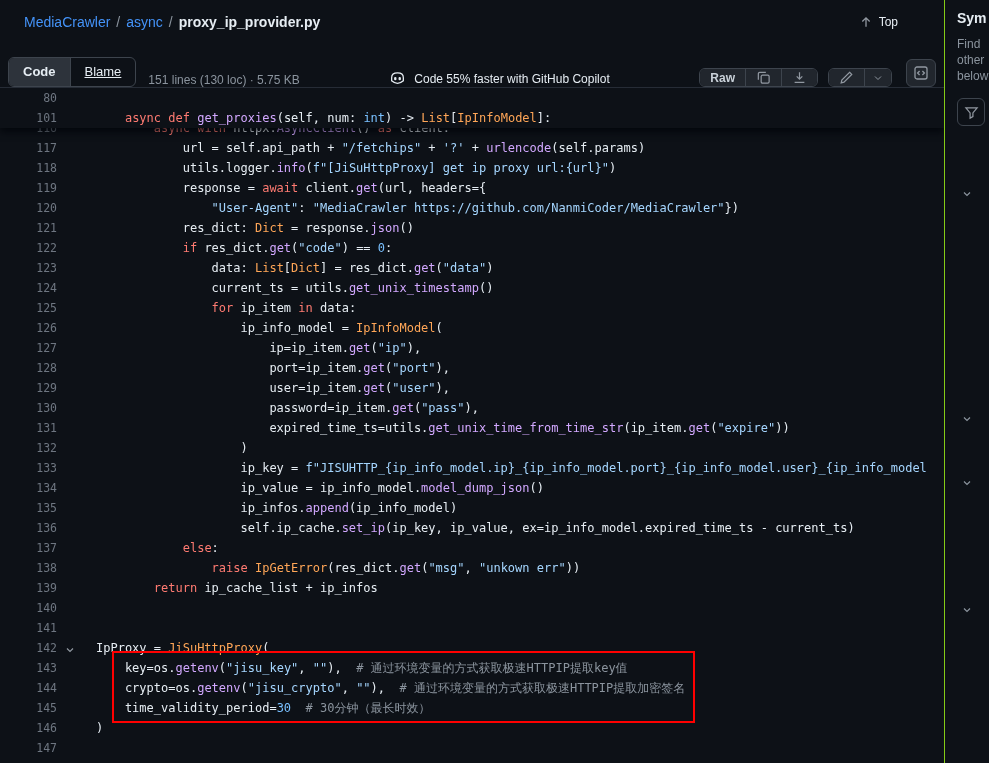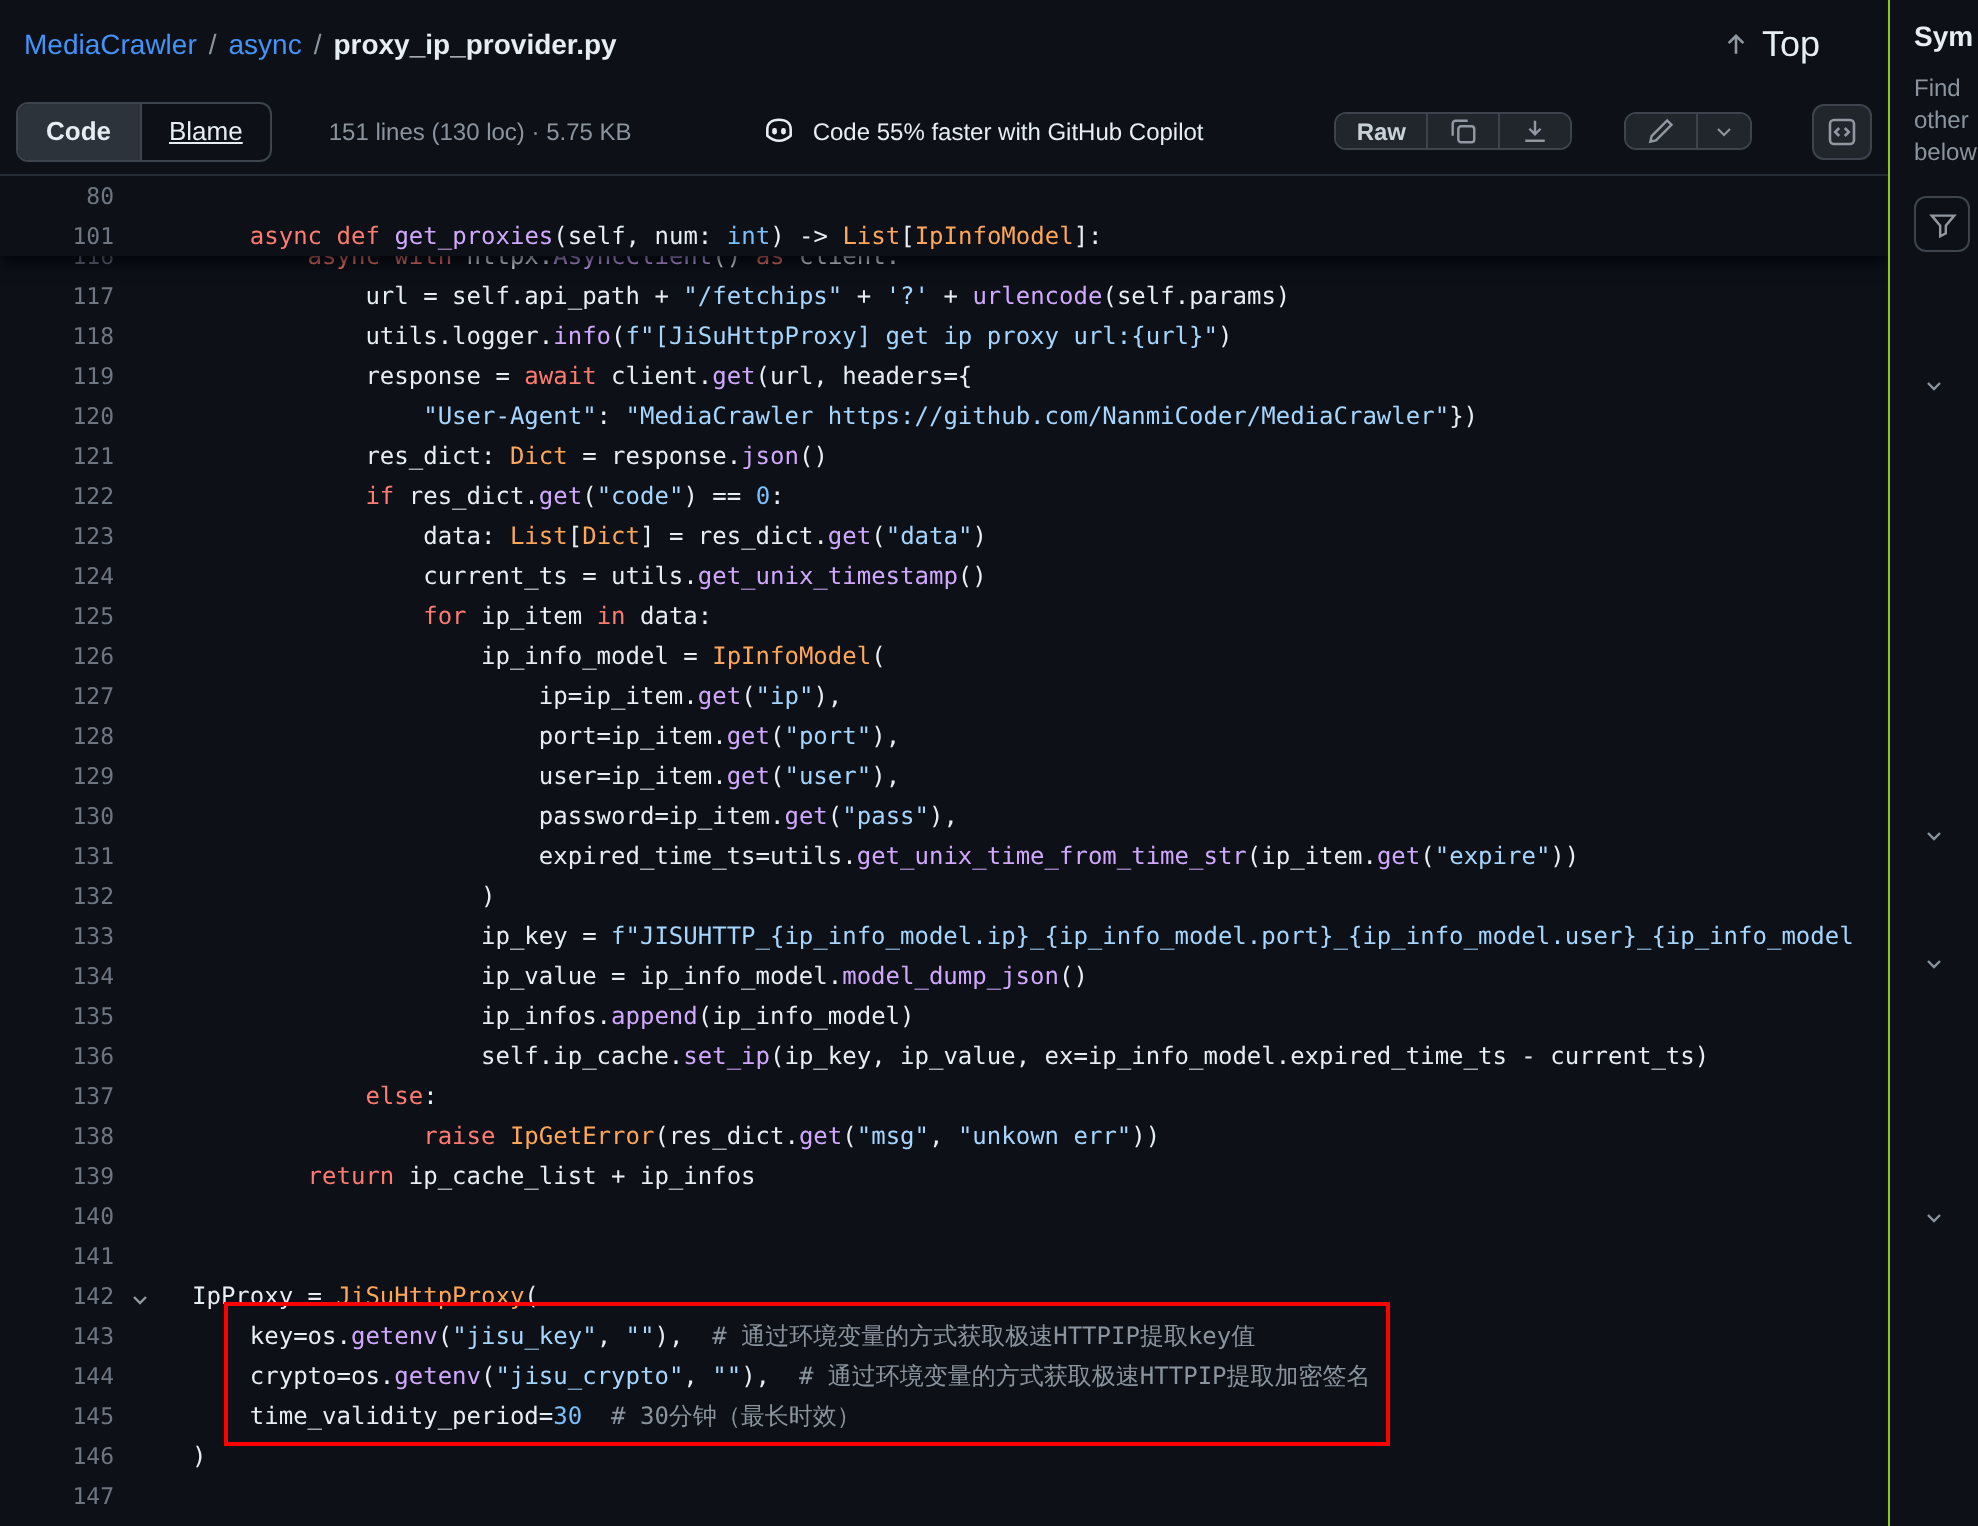--- a/index.html
+++ b/index.html
@@ -10,30 +10,30 @@
   }
   *{box-sizing:border-box;}
   html,body{margin:0;padding:0;}
   body{
     width:989px;height:763px;overflow:hidden;position:relative;
     background:var(--bg);color:var(--text);
     font-family:"Liberation Sans","DejaVu Sans",sans-serif;
   }
   .main{position:absolute;top:0;left:0;right:45px;bottom:0;}
   
-  .topbar{height:44px;display:flex;align-items:center;padding:0 12px;gap:13px;}
+  .topbar{height:44px;display:flex;align-items:center;padding:0 24px;gap:13px;}
   .breadcrumb{font-size:14px;display:flex;align-items:center;white-space:pre;}
   .breadcrumb a{color:var(--link);text-decoration:none;cursor:pointer;}
   .breadcrumb .sep{color:var(--muted);margin:0 6px;}
   .breadcrumb .file{font-weight:700;color:var(--text);}
   .top-btn{margin-left:auto;display:flex;align-items:center;gap:6px;background:none;border:none;
-    color:var(--text);font-size:18px;cursor:pointer;font-family:inherit;padding:4px 8px;margin-right:14px;}
+    color:var(--text);font-size:12px;cursor:pointer;font-family:inherit;padding:4px 8px;margin-right:14px;}
   .top-btn svg{stroke:#9198a1;}
   
-  .toolbar{height:44px;display:flex;align-items:center;padding:0 8px;border-bottom:1px solid #262c36;gap:16px;}
+  .toolbar{height:44px;display:flex;align-items:flex-end;padding:0 8px;border-bottom:1px solid #262c36;}
   .seg{display:flex;border:1px solid var(--border2);border-radius:6px;overflow:hidden;height:30px;}
   .seg-btn{background:transparent;border:none;color:var(--text);font-size:13px;padding:0 14px;
     cursor:pointer;font-family:inherit;line-height:28px;}
   .seg-btn.active{background:#2d333b;font-weight:700;}
   .seg-btn + .seg-btn{border-left:1px solid var(--border2);text-decoration:underline;}
   .meta{color:var(--muted);font-size:12px;margin-left:12px;white-space:pre;}
   .copilot{display:flex;align-items:center;gap:8px;margin:0 auto;font-size:12px;color:var(--text);cursor:pointer;}
   .btn-group{display:flex;border:1px solid var(--border2);border-radius:6px;overflow:hidden;height:19px;}
   .btn-group + .btn-group{margin-left:10px;}
   .gbtn{background:var(--btnbg);border:none;color:#c9d1d9;font-size:12px;font-weight:700;

